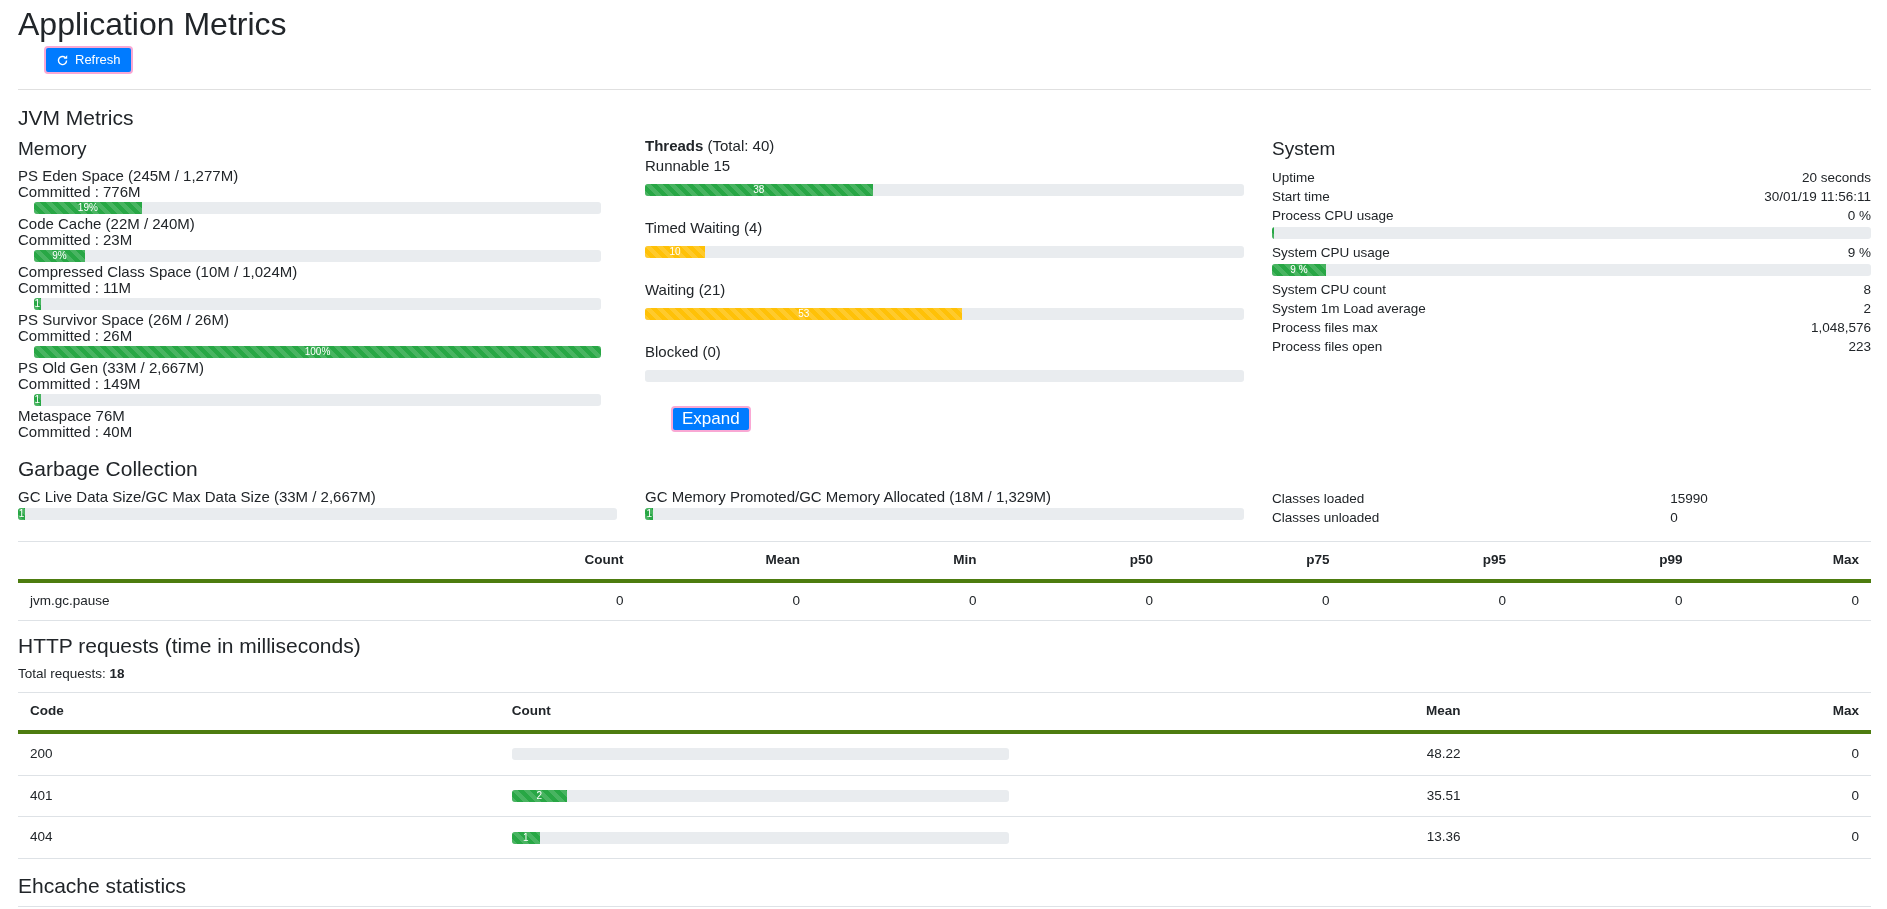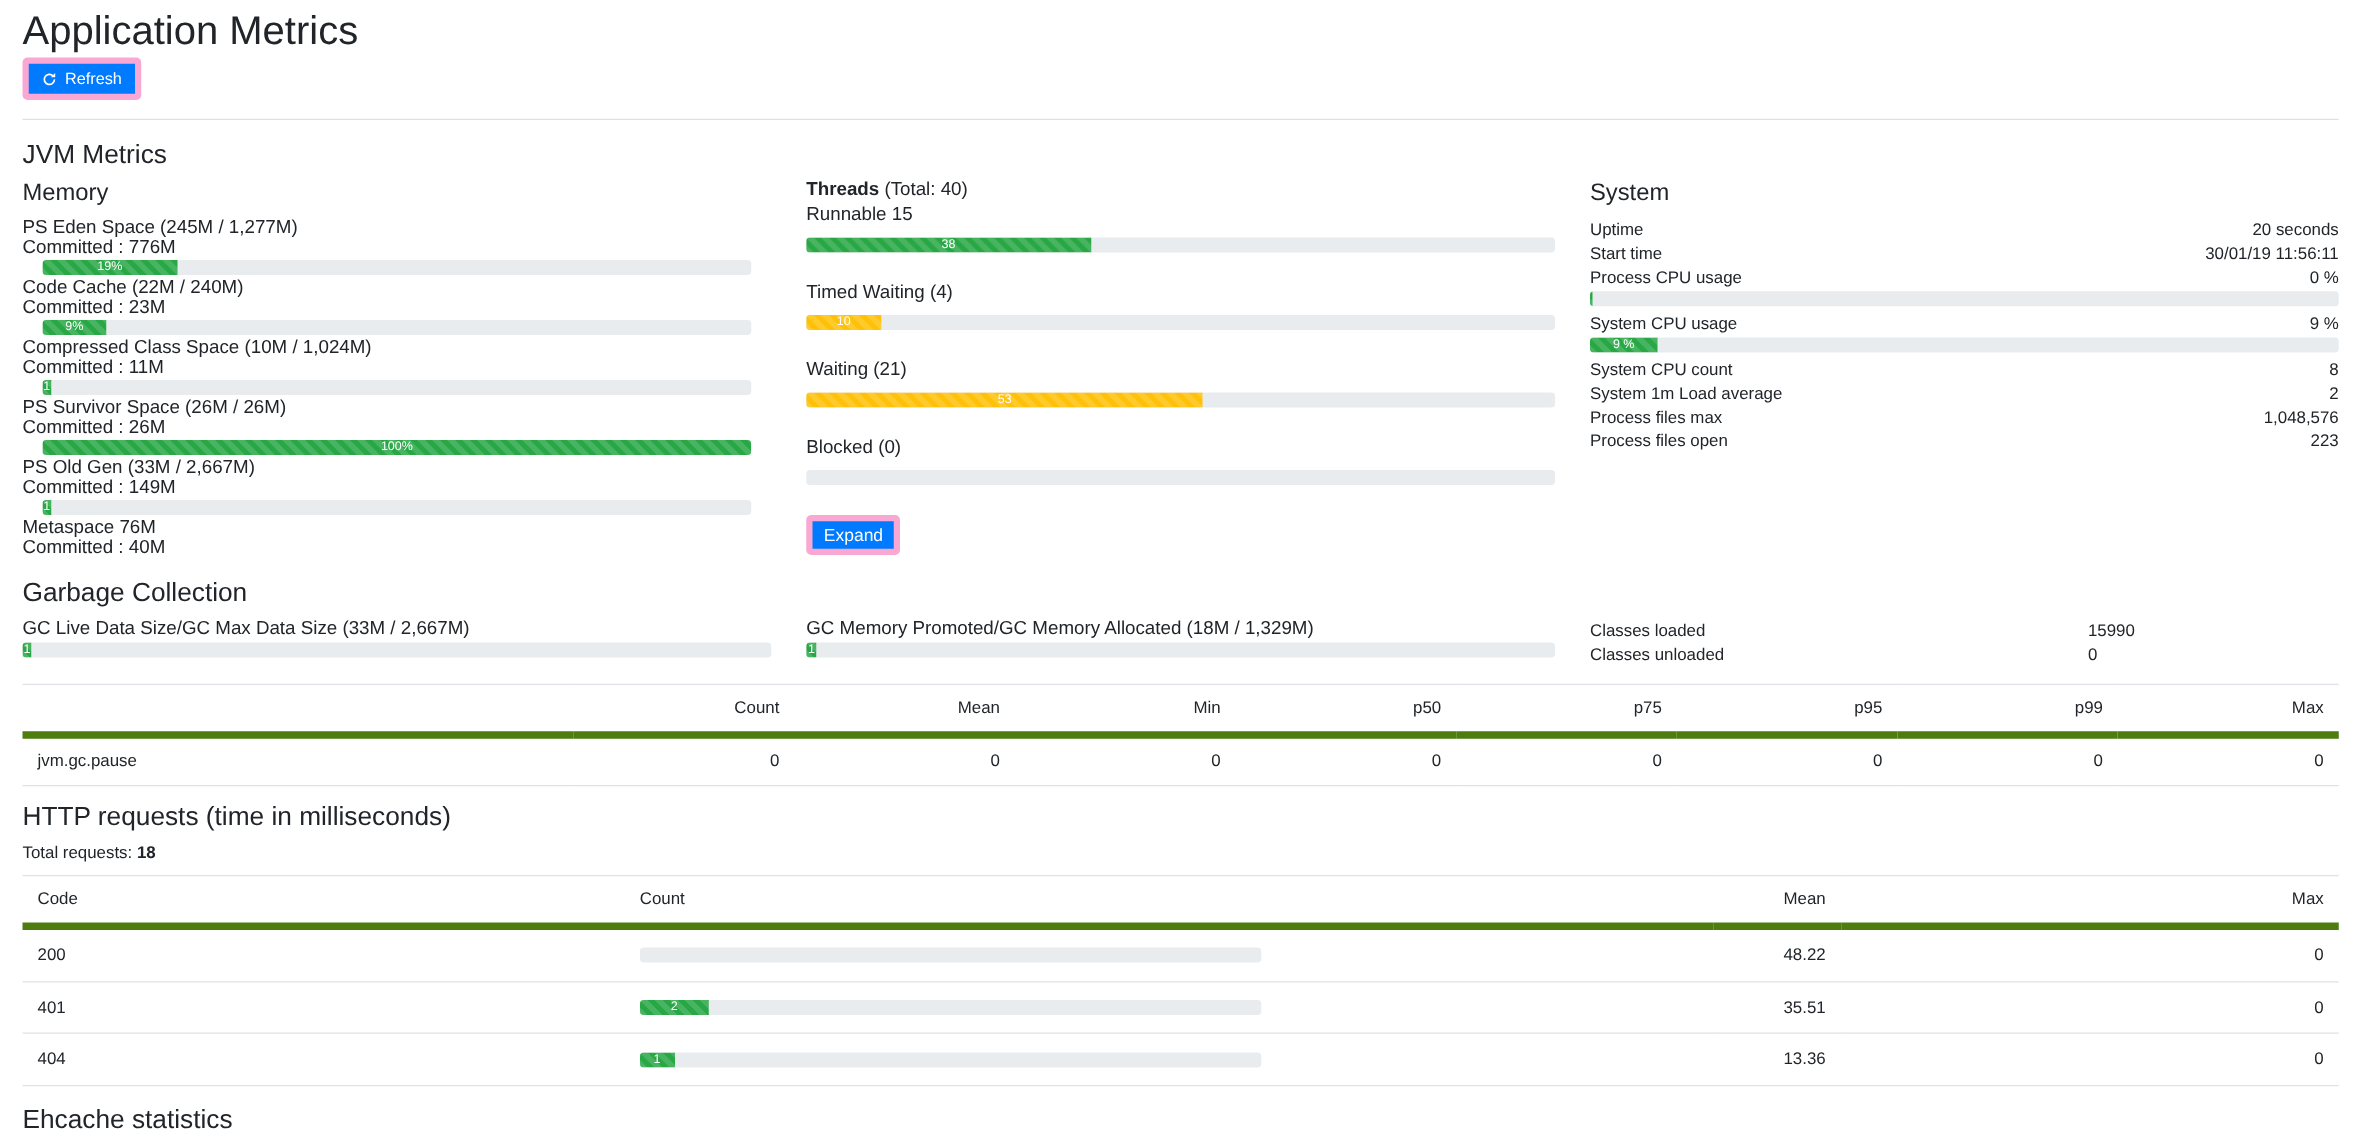--- a/index.html
+++ b/index.html
@@ -15,26 +15,27 @@
 
   h2 { font-size: 32px; font-weight: 500; line-height: 28px; margin-bottom: 8px; }
   h3 { font-size: 21px; font-weight: 500; line-height: 25px; margin: 0 0 8px 0; }
   h4 { font-size: 19px; font-weight: 500; line-height: 22px; margin: 0 0 8px 0; }
   .h3-gc   { margin-top: 14px; }
   .h3-http { margin-top: 12px; }
   .h3-cache{ margin-top: 14px; }
 
   .btn {
     display: inline-flex; align-items: center; gap: 6px;
-    background: #007bff; border: 5px solid #f9a8d4; color: #fff;
+    background: #007bff; border: 2px solid #f9a8d4; color: #fff;
     border-radius: 4px; font-size: 13px; line-height: 16px;
     padding: 4px 10px; cursor: pointer;
     font-family: inherit;
-  }
-  .btn-sm { font-size: 14px; padding: 3px 9px; }
+    margin-left: 26px;
+  }
+  .btn-sm { font-size: 17px; padding: 3px 9px; }
 
   hr.divider { border: 0; border-top: 1px solid rgba(0,0,0,.12); margin: 15px 0; }
 
   .row3 { display: grid; grid-template-columns: 1fr 1fr 1fr; column-gap: 28px; }
 
   .metric-label { font-size: 15px; line-height: 16px; }
 
   .progress {
     height: 12px; background: #e9ecef; border-radius: 3px; overflow: hidden;
   }
@@ -69,21 +70,21 @@
   
   .gc-col .metric-label { margin-bottom: 3px; }
   .classes-row { display: grid; grid-template-columns: 66.5% 1fr; line-height: 19px; }
 
   
   table.tbl { width: 100%; border-collapse: collapse; table-layout: fixed; }
   .tbl th, .tbl td {
     padding: 9px 12px; text-align: left; font-size: 13.5px;
     border-top: 1px solid #dee2e6;
   }
-  .tbl thead th { border-bottom: 6px solid #4d7c0f; font-weight: 400; }
+  .tbl thead th { border-bottom: 4px solid #4d7c0f; font-weight: 700; }
   .tbl tbody tr:last-child td { border-bottom: 1px solid #dee2e6; }
   .tbl .num { text-align: right; }
   .gc-table { margin-top: 14px; }
   .http-table { margin-top: 10px; }
   .http-table td { padding-top: 11px; padding-bottom: 11px; }
   .http-progress { width: 497px; max-width: 100%; }
   .cache-table { margin-top: 0; }
 
   .total-line { margin: 0 0 2px 0; line-height: 16px; }
   .bold { font-weight: 700; }

